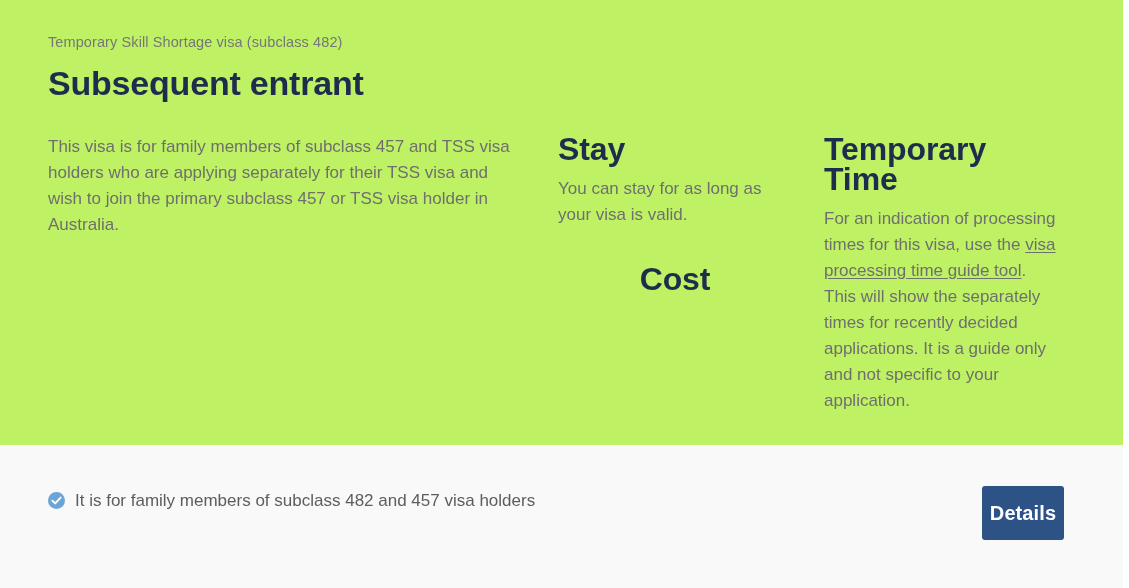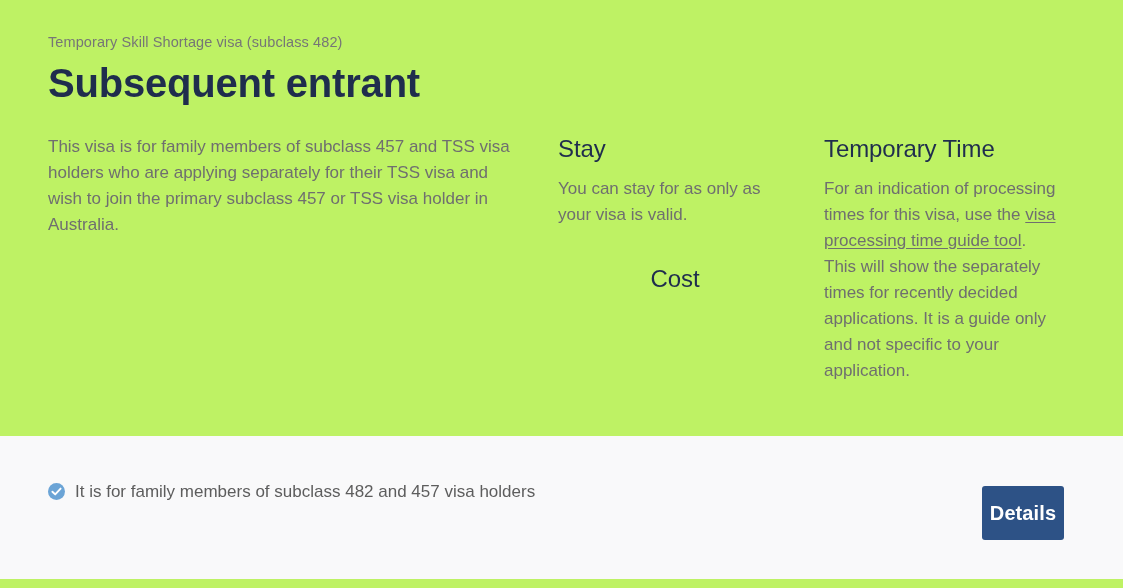--- a/index.html
+++ b/index.html
@@ -33,21 +33,21 @@
 
   .eyebrow {
     font-size: 14.5px;
     line-height: 20px;
     color: #767676;
     letter-spacing: 0.1px;
     margin: 0 0 10px 0;
   }
 
   .page-title {
-    font-size: 40px;
+    font-size: 34px;
     line-height: 42px;
     font-weight: bold;
     color: #1f2d4d;
     letter-spacing: -0.2px;
     margin: 0 0 30px 0;
   }
 
   .columns {
     display: flex;
     align-items: flex-start;
@@ -74,23 +74,23 @@
   }
 
   .body-text {
     font-size: 17px;
     line-height: 26px;
     color: #6f6f6f;
     margin: 0;
   }
 
   .col-heading {
-    font-size: 24px;
+    font-size: 32px;
     line-height: 30px;
-    font-weight: normal;
+    font-weight: bold;
     color: #1f2d4d;
     margin: 0 0 12px 0;
     letter-spacing: -0.1px;
   }
 
   .col-heading.second {
     margin-top: 36px;
     text-align: center;
   }
 
@@ -98,21 +98,21 @@
     color: #6f6f6f;
     text-decoration: underline;
     text-underline-offset: 2px;
     cursor: pointer;
   }
 
   
   .card-footer {
     position: absolute;
     left: 0;
-    top: 436px;
+    top: 445px;
     width: 1123px;
     height: 143px;
     background: #f9f9fa;
     box-sizing: border-box;
   }
 
   .footer-point {
     position: absolute;
     left: 48px;
     top: 44px;
@@ -164,21 +164,21 @@
     <h1 class="page-title">Subsequent entrant</h1>
 
     <div class="columns">
 
       <div class="col-intro">
         <p class="body-text">This visa is for family members of subclass 457 and TSS visa holders who are applying separately for their TSS visa and wish to join the primary subclass 457 or TSS visa holder in Australia.</p>
       </div>
 
       <div class="col-stay">
         <h2 class="col-heading">Stay</h2>
-        <p class="body-text">You can stay for as only as your visa is valid.</p>
+        <p class="body-text">You can stay for as long as your visa is valid.</p>
 
         <h2 class="col-heading second">Cost</h2>
       </div>
 
       <div class="col-processing">
         <h2 class="col-heading">Temporary Time</h2>
         <p class="body-text"><span>For an indication of processing times for this visa, use the </span><a class="inline-link">visa processing time guide tool</a><span>. This will show the separately times for recently decided applications. It is a guide only and not specific to your application.</span></p>
       </div>
 
     </div>

